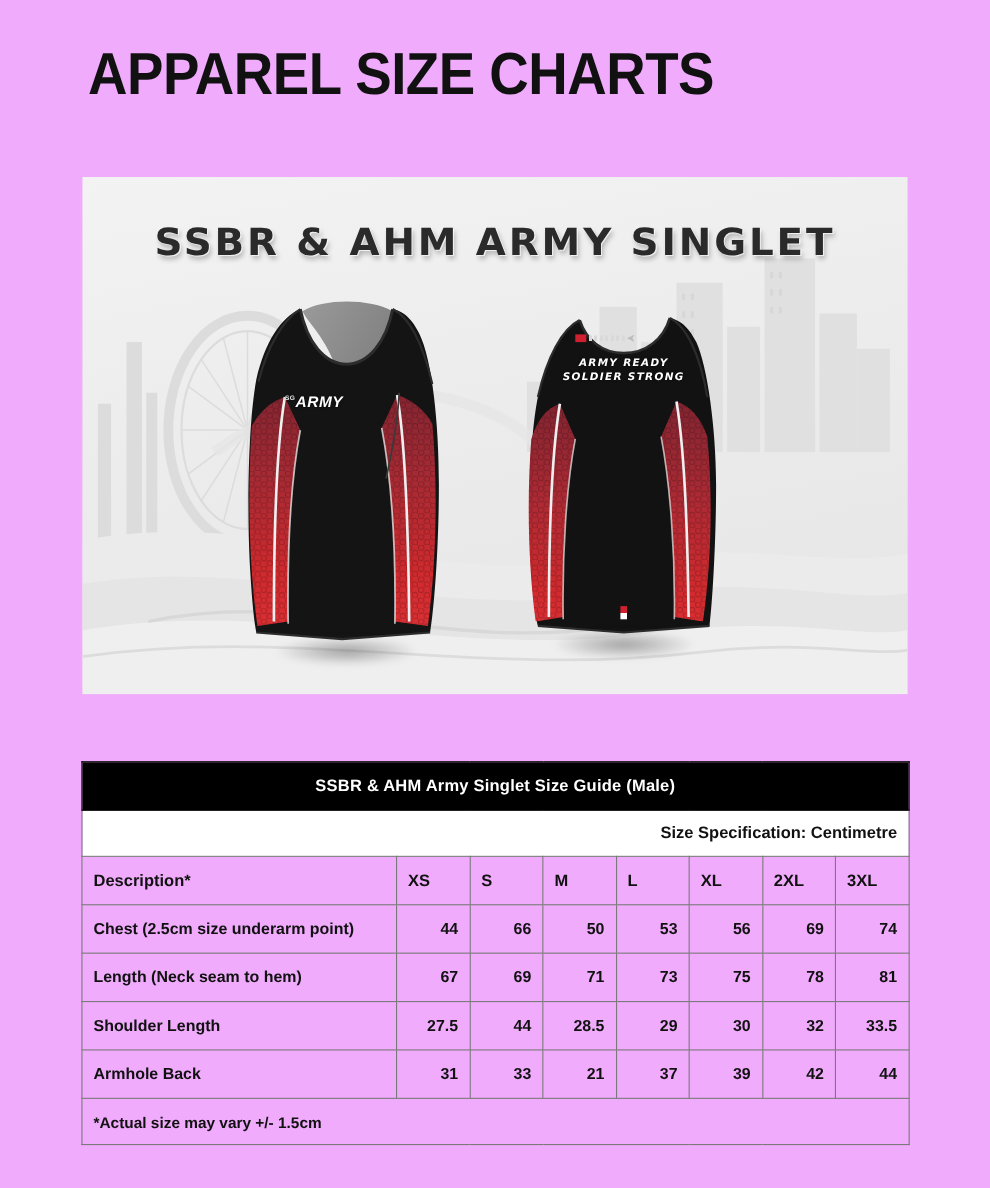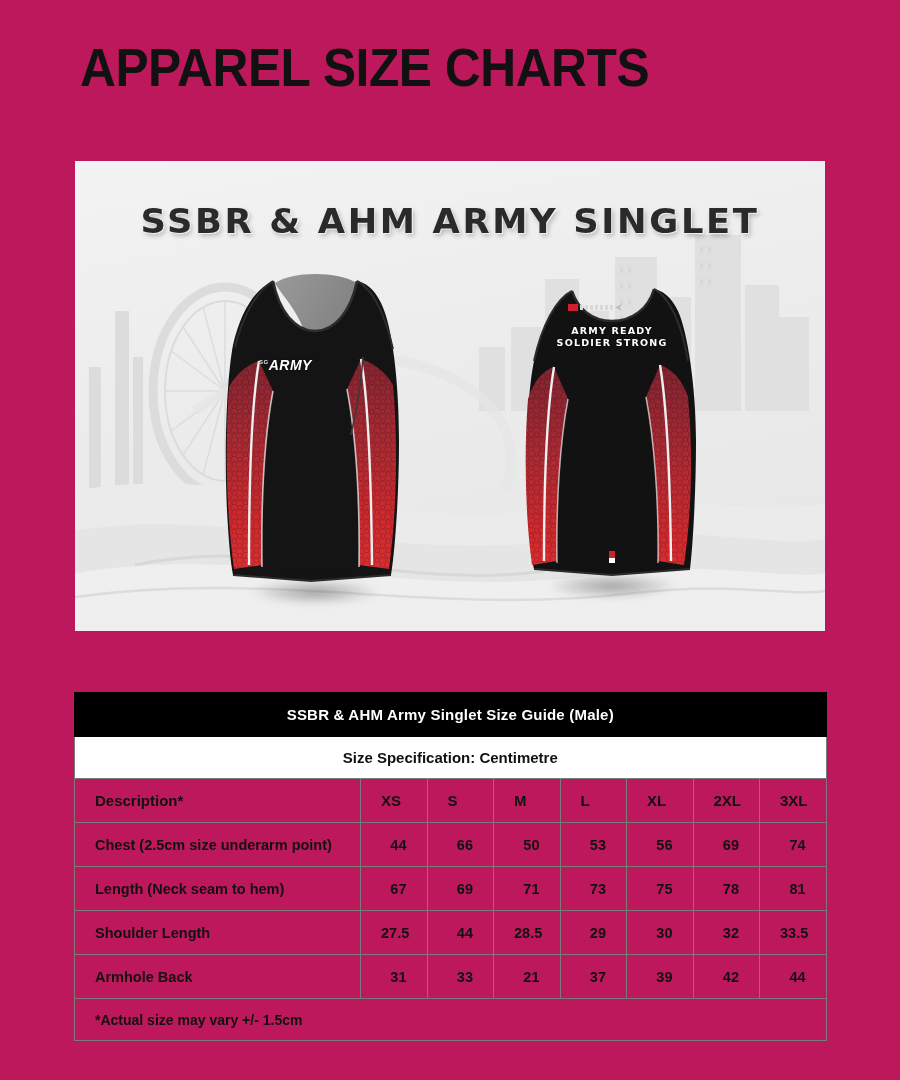--- a/index.html
+++ b/index.html
@@ -2,21 +2,21 @@
 <html><head>
 <meta charset="utf-8">
 <style>
   * { box-sizing: border-box; margin: 0; padding: 0; }
   html, body {
     width: 900px; height: 1080px;
     background: #ffffff;
     font-family: "Liberation Sans", sans-serif;
     overflow: hidden;
   }
-  .page { position: relative; width: 900px; height: 1080px; background:#be185d; }
+  .page { position: relative; width: 900px; height: 1080px; background:#f0abfc; }
 
   
   .page-title {
     position: absolute;
     left: 80px; top: 36px;
     font-size: 54px;
     font-weight: 700;
     letter-spacing: -0.5px;
     color: #111111;
     font-family: "Liberation Sans Narrow", "Liberation Sans", sans-serif;
@@ -46,21 +46,21 @@
     font-family: "DejaVu Sans", sans-serif;
     transform: scaleX(1.04);
     text-shadow: 1px 1px 0 rgba(255,255,255,.7), 2px 3px 5px rgba(0,0,0,.25);
     z-index: 6;
     white-space: nowrap;
   }
 
   
   .singlet { position: absolute; z-index: 5; }
   .singlet.front { left: 140px; top: 104px; width: 200px; height: 330px; }
-  .singlet.back  { left: 437px; top: 108px; width: 200px; height: 320px; }
+  .singlet.back  { left: 392px; top: 108px; width: 200px; height: 320px; font-style: italic; }
 
   .shadow-blob {
     position:absolute; left:18%; bottom:-10px; width:64%; height:26px;
     background: radial-gradient(ellipse at center, rgba(60,60,60,.42) 0%, rgba(120,120,120,0) 72%);
     filter: blur(3px);
   }
 
   .chest-logo {
     position: absolute;
     left: 44px; top: 92px;
@@ -105,34 +105,34 @@
     border-collapse: collapse;
     table-layout: fixed;
     font-family: "Liberation Sans", sans-serif;
   }
   .size-table td, .size-table th {
     border: 1px solid #7a7a7a;
     font-size: 14.5px;
     color: #111;
     font-weight: 700;
     height: 44px;
-    padding: 0 20px;
+    padding: 0 10px;
   }
   .size-table tr.band-title td {
     background: #000000;
     color: #ffffff;
     text-align: center;
     font-size: 15px;
     letter-spacing: .2px;
     border-color: #000;
     height: 44px;
   }
   .size-table tr.band-spec td {
     background: #ffffff;
-    text-align: center;
+    text-align: right;
     font-size: 15px;
     height: 42px;
   }
   .size-table tr.head-row td { text-align: left; font-size: 15px; }
   .size-table tr.head-row td.desc-col,
   .size-table tbody td.desc-col { text-align: left; }
   .size-table tbody td { text-align: right; font-weight: 700; }
   .size-table tr.note-row td {
     text-align: left;
     font-size: 14px;

